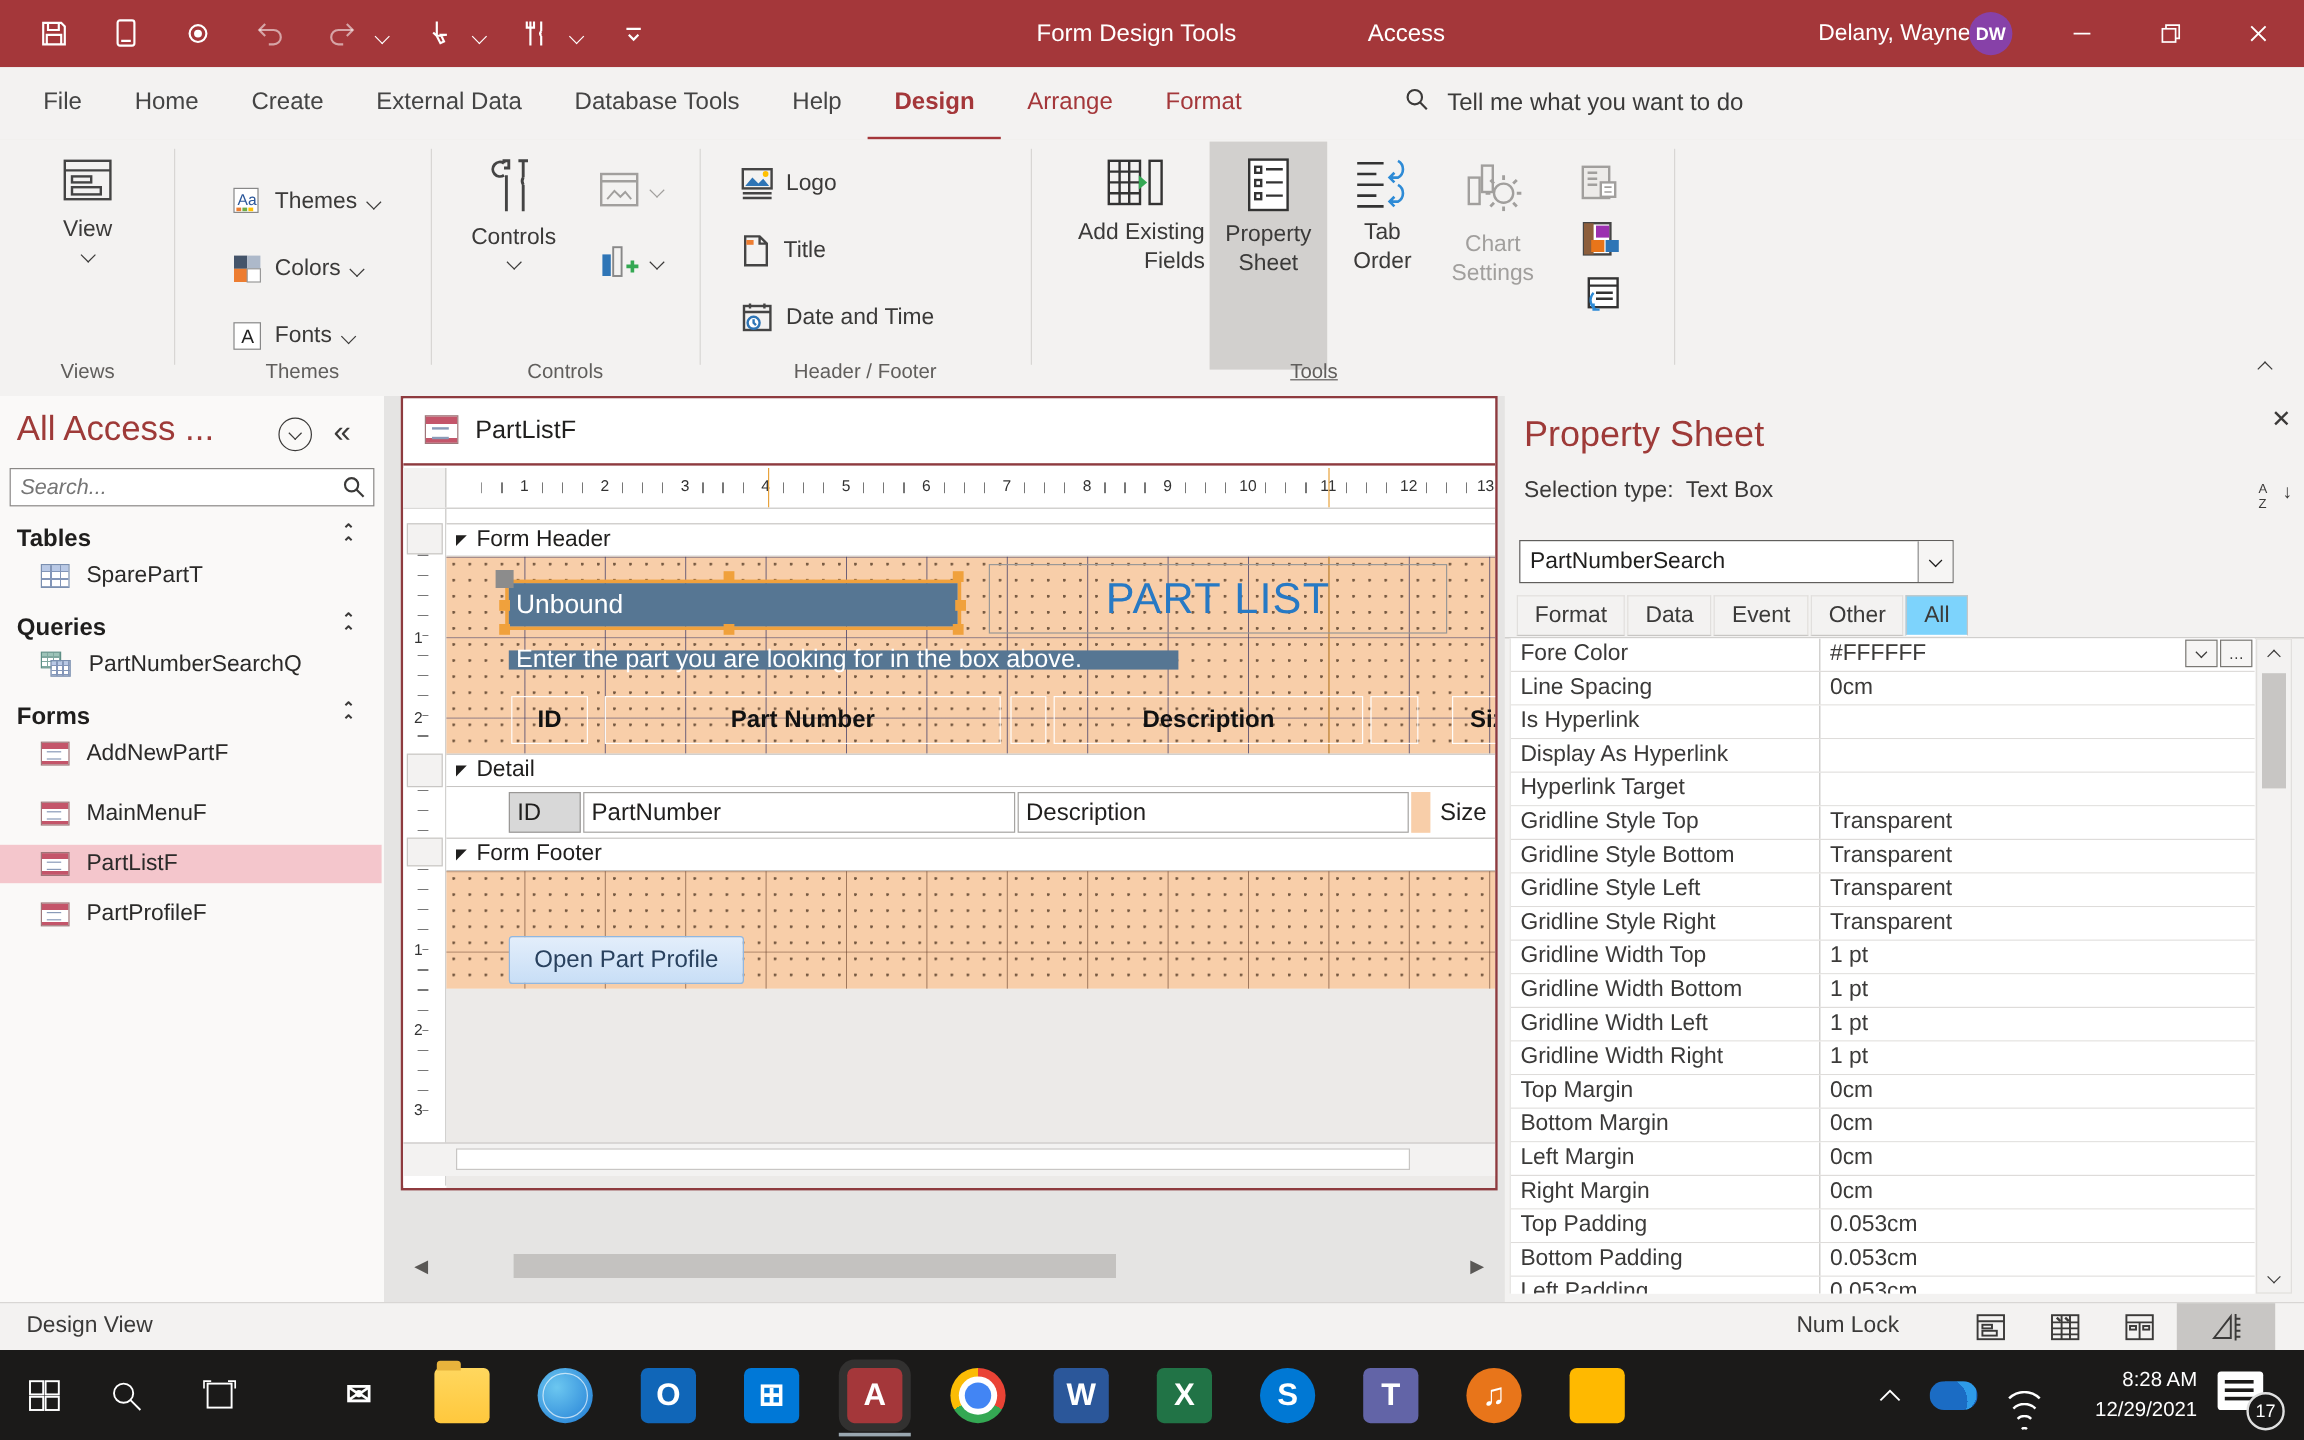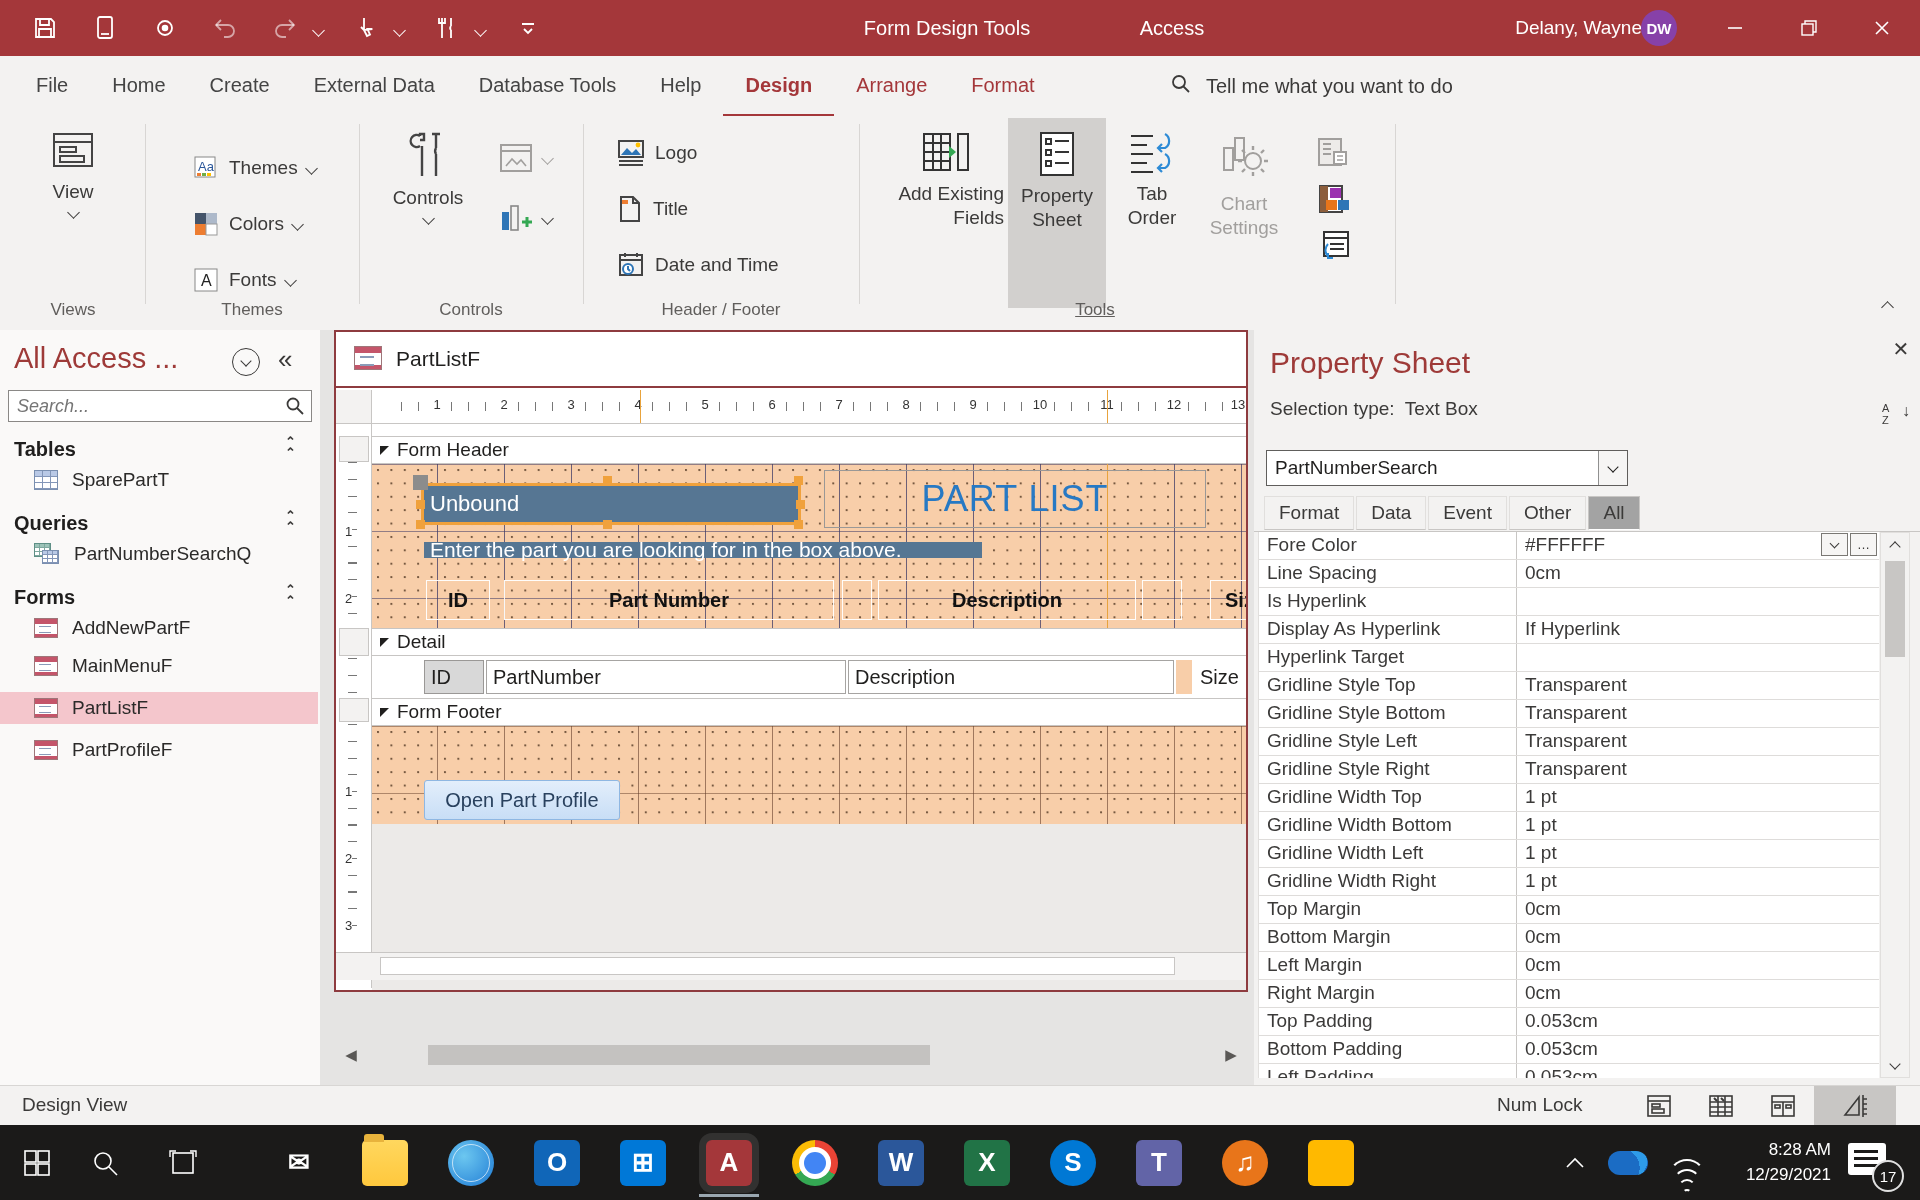--- a/index.html
+++ b/index.html
@@ -120,21 +120,21 @@
   .ps-title{position:absolute;left:16px;top:16px;font-size:30px;color:#9E3A38;}
   .ps-selline{position:absolute;left:16px;top:68px;font-size:19px;color:#3B3A39;}
   .ps-sort{position:absolute;left:628px;top:72px;width:26px;height:30px;font-size:11px;color:#3B3A39;line-height:12px;text-align:left;}
   .ps-sort .arr{position:absolute;right:-2px;top:3px;font-size:16px;}
   .ps-combo{position:absolute;left:12px;top:120px;width:362px;height:36px;background:#fff;border:1px solid #605E5C;box-sizing:border-box;
     font-size:19px;color:#201F1E;display:flex;align-items:center;padding-left:8px;}
   .ps-combo .dd{position:absolute;right:0;top:0;width:28px;height:34px;border-left:1px solid #909090;background:#F6F5F4;display:flex;align-items:center;justify-content:center;}
   .ps-combo .dd .caret{width:7px;height:7px;margin-top:-3px;}
   .ps-tabs{position:absolute;left:10px;top:166px;display:flex;font-size:19px;}
   .ps-tab{padding:5px 14px;border:1px solid #E1DFDD;border-bottom:1px solid #C8C6C4;background:#F3F2F1;margin-right:2px;}
-  .ps-tab.active{background:#a3a3a3;border:1px solid #C8C6C4;border-bottom:1px solid #fff;}
+  .ps-tab.active{background:#7dd3fc;border:1px solid #C8C6C4;border-bottom:1px solid #fff;}
   .ps-tabline{position:absolute;left:0;top:201px;width:666px;height:1px;background:#C8C6C4;}
   .ps-grid{position:absolute;left:4px;top:202px;width:620px;height:546px;background:#fff;overflow:hidden;border-left:1px solid #E1DFDD;}
   .prow{display:flex;height:28px;border-bottom:1px solid #DEDCDA;background:#fff;font-size:19px;color:#3B3A39;box-sizing:border-box;}
   .plabel{width:258px;padding:2px 8px 0;border-right:1px solid #C8C6C4;box-sizing:border-box;white-space:nowrap;overflow:hidden;}
   .pval{flex:1;padding:2px 8px 0;position:relative;white-space:nowrap;}
   .pbtns{display:none;}
   .prow.selected .pbtns{display:flex;position:absolute;right:2px;top:1px;gap:2px;}
   .pbtn{width:27px;height:23px;border:1px solid #7A7874;background:#F6F5F4;display:flex;align-items:center;justify-content:center;font-size:13px;box-sizing:border-box;}
   .ps-scroll{position:absolute;left:626px;top:202px;width:30px;height:546px;background:#F3F2F1;border:1px solid #E1DFDD;box-sizing:border-box;}
   .ps-scroll .sarr{position:absolute;left:0;width:28px;height:24px;display:flex;align-items:center;justify-content:center;}
@@ -509,21 +509,21 @@
           <span>PartNumberSearchQ</span>
         </div>
       </div>
 
     <div class="nav-sec" style="top:254px;">
       <span class="sec-label">Forms</span>
       <span class="sec-chev">⌃<br>⌃</span>
     </div>
     <div style="position:absolute;left:0;top:282px;width:318px;">
 
-    <div class="nav-item" style="position:relative;margin-bottom:6px;">
+    <div class="nav-item" style="position:relative;margin-bottom:18px;">
           <span class="form-icon"></span>
           <span>AddNewPartF</span>
         </div>
         <div class="nav-item" style="position:relative;margin-bottom:10px;">
           <span class="form-icon"></span>
           <span>MainMenuF</span>
         </div>
         <div class="nav-item selected" style="position:relative;margin-bottom:10px;">
           <span class="form-icon"></span>
           <span>PartListF</span>
@@ -700,24 +700,20 @@
           <div class="pval">
             <span>0cm</span>
             
           </div>
         </div>
         <div class="prow">
           <div class="plabel">Is Hyperlink</div>
         </div>
         <div class="prow">
           <div class="plabel">Display As Hyperlink</div>
-          <div class="pval">
-            <span>If Hyperlink</span>
-            
-          </div>
         </div>
         <div class="prow">
           <div class="plabel">Hyperlink Target</div>
           <div class="pval">
             <span></span>
             
           </div>
         </div>
         <div class="prow">
           <div class="plabel">Gridline Style Top</div>

